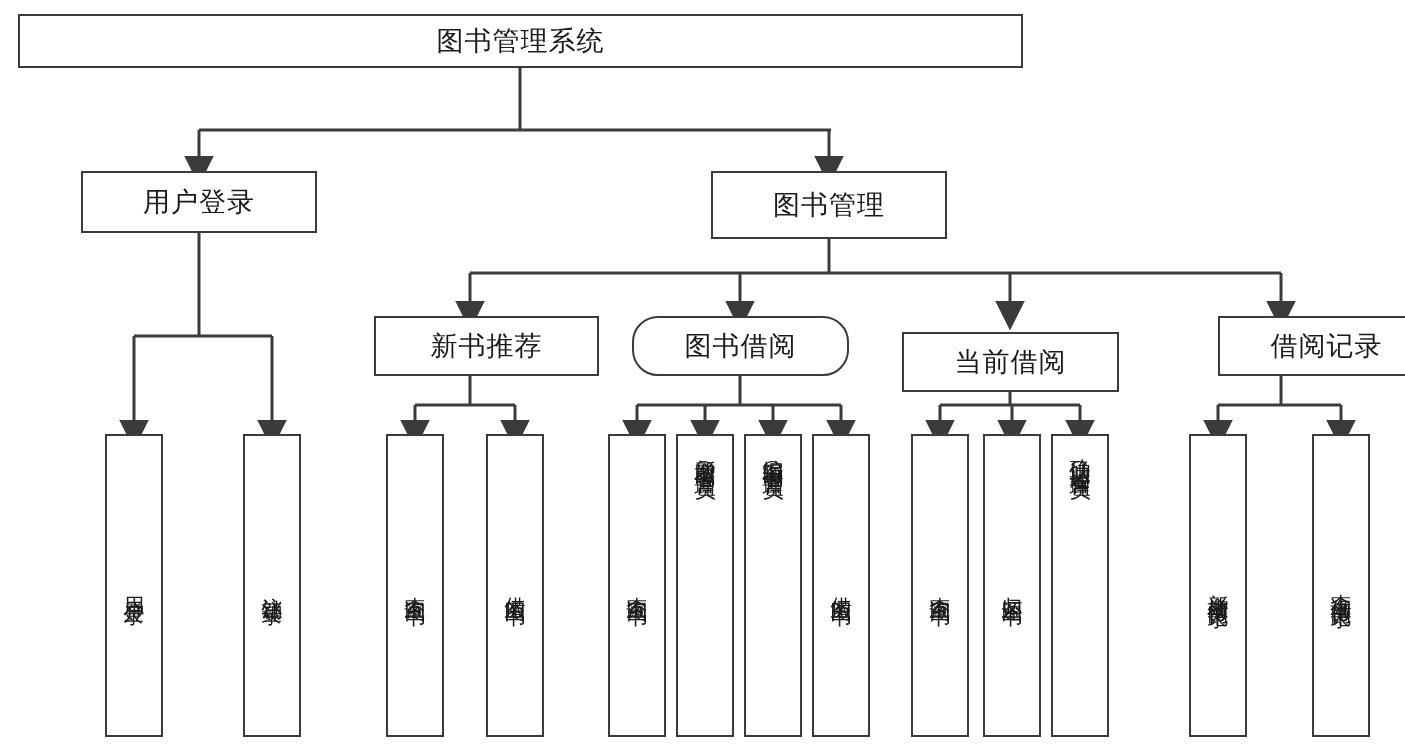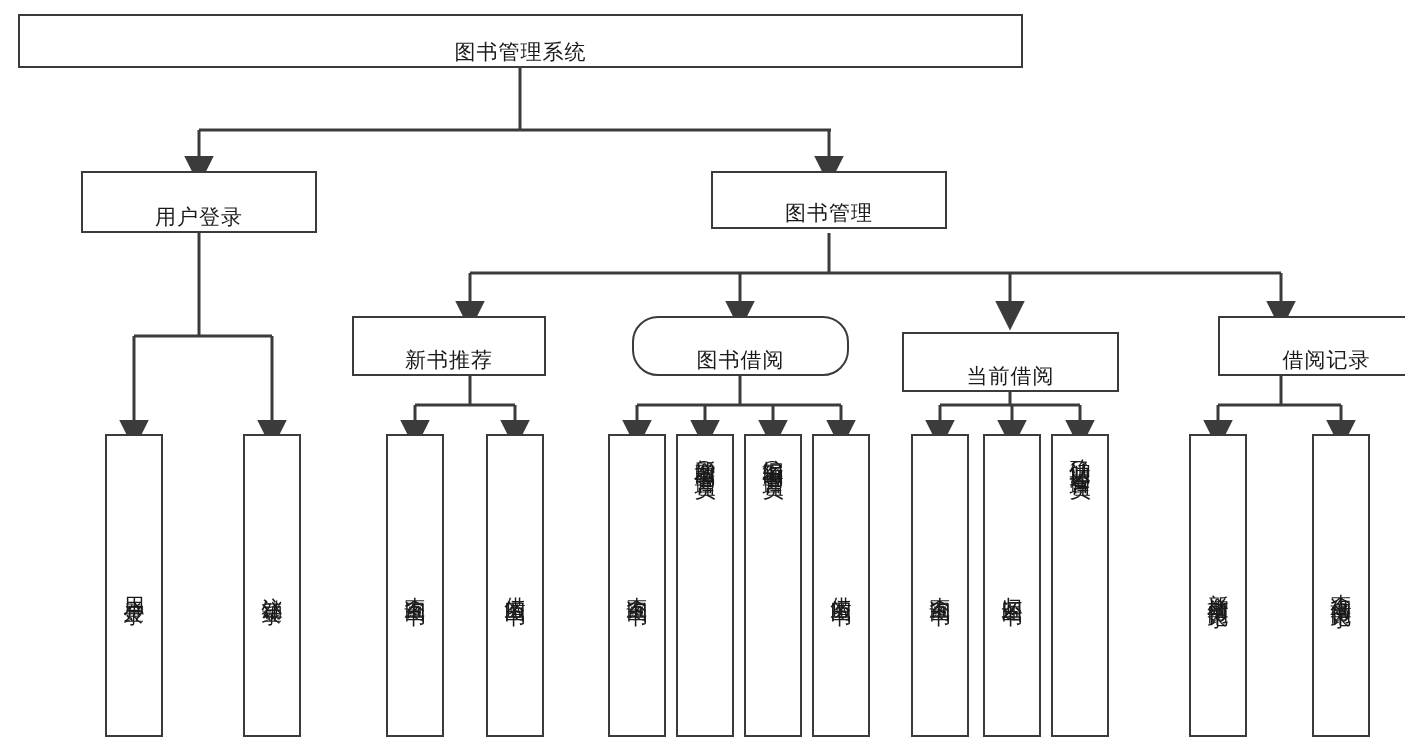--- a/index.html
+++ b/index.html
@@ -21,23 +21,22 @@
     position: absolute;
     box-sizing: border-box;
     border: 2px solid #3b3b3b;
     background: #ffffff;
     display: flex;
     align-items: center;
     justify-content: center;
     color: #1a1a1a;
   }
   .node.horiz {
-    font-size: 21px;
+    font-size: 27px;
     letter-spacing: 1px;
-    align-items: flex-end;
   }
   .node.vert {
     writing-mode: vertical-rl;
     text-orientation: upright;
     font-size: 21px;
     letter-spacing: 3px;
     line-height: 1.05;
     padding-top: 6px;
     padding-bottom: 6px;
     justify-content: center;
@@ -124,24 +123,24 @@
     </g>
   </svg>
 
   <div id="nodes">
       <div class="node horiz" style="left: 18px; top: 14px; width: 1005px; height: 54px;">
         <span class="label">图书管理系统</span>
       </div>
       <div class="node horiz" style="left: 81px; top: 171px; width: 236px; height: 62px;">
         <span class="label">用户登录</span>
       </div>
-      <div class="node horiz" style="left: 711px; top: 171px; width: 236px; height: 58px;">
+      <div class="node horiz" style="left: 711px; top: 171px; width: 236px; height: 68px;">
         <span class="label">图书管理</span>
       </div>
-      <div class="node horiz" style="left: 352px; top: 316px; width: 194px; height: 60px;">
+      <div class="node horiz" style="left: 374px; top: 316px; width: 225px; height: 60px;">
         <span class="label">新书推荐</span>
       </div>
       <div class="node horiz" style="left: 632px; top: 316px; width: 217px; height: 60px; border-radius: 26px;">
         <span class="label">图书借阅</span>
       </div>
       <div class="node horiz" style="left: 902px; top: 332px; width: 217px; height: 60px;">
         <span class="label">当前借阅</span>
       </div>
       <div class="node horiz" style="left: 1172px; top: 316px; width: 217px; height: 60px; margin-left: 46px;">
         <span class="label">借阅记录</span>

